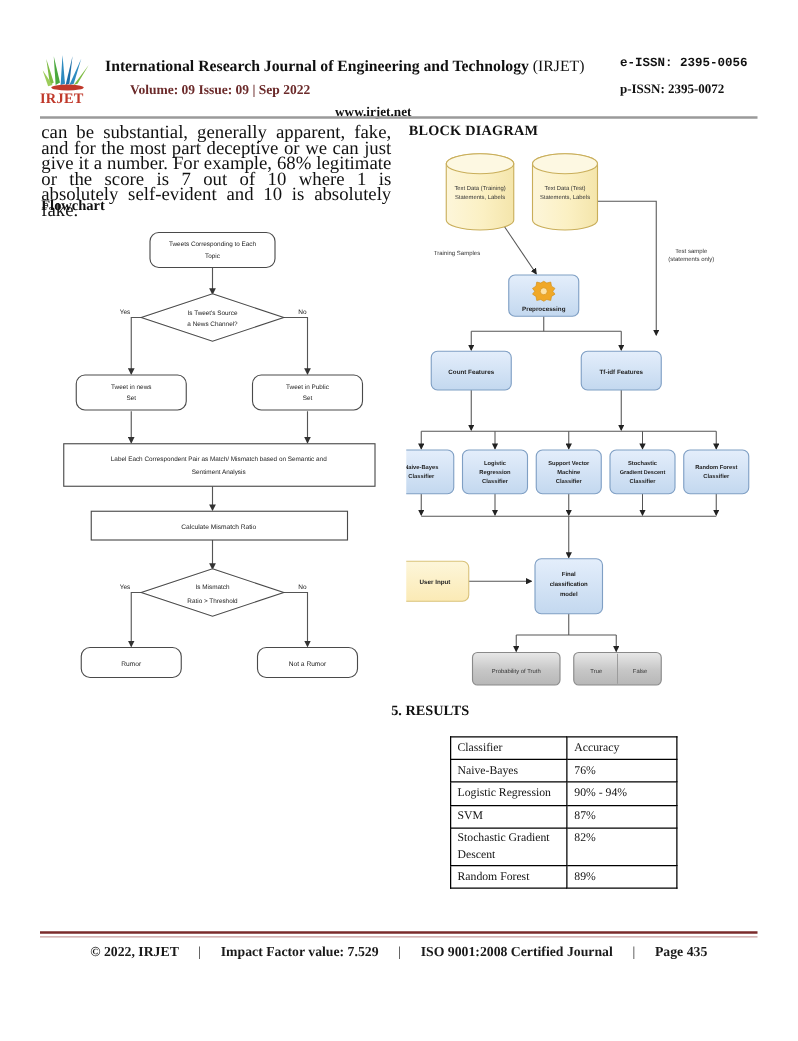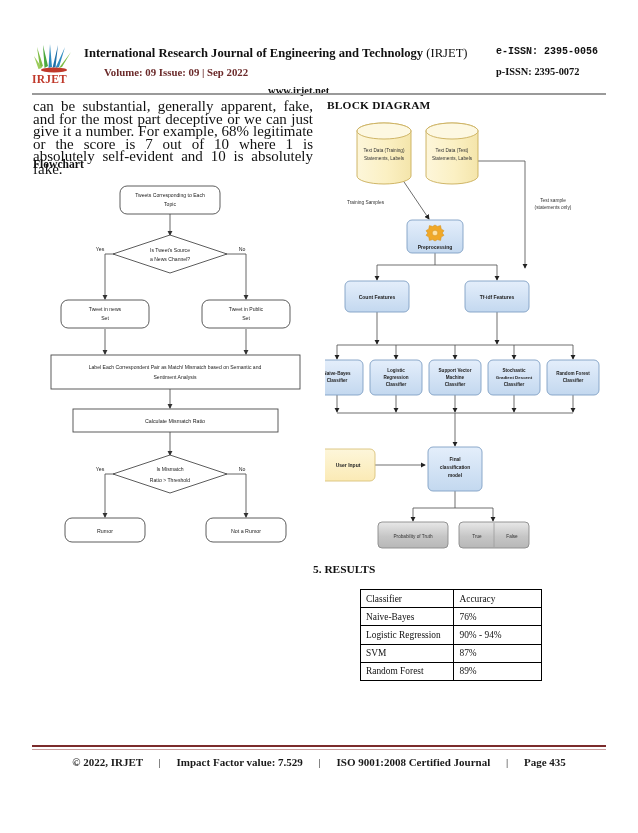--- a/index.html
+++ b/index.html
@@ -431,20 +431,24 @@
       </tr>
       <tr>
         <td class="c1">Logistic Regression</td>
         <td class="c2">90% - 94%</td>
       </tr>
       <tr>
         <td class="c1">SVM</td>
         <td class="c2">87%</td>
       </tr>
       <tr>
+        <td class="c1 tall">Stochastic Gradient Descent</td>
+        <td class="c2 tall">82%</td>
+      </tr>
+      <tr>
         <td class="c1">Random Forest</td>
         <td class="c2">89%</td>
       </tr>
     </tbody>
   </table>
 
   <div class="foot-rule-top"></div>
   <div class="foot-rule-bot"></div>
   <div class="footer">
     <span>© 2022, IRJET</span>

